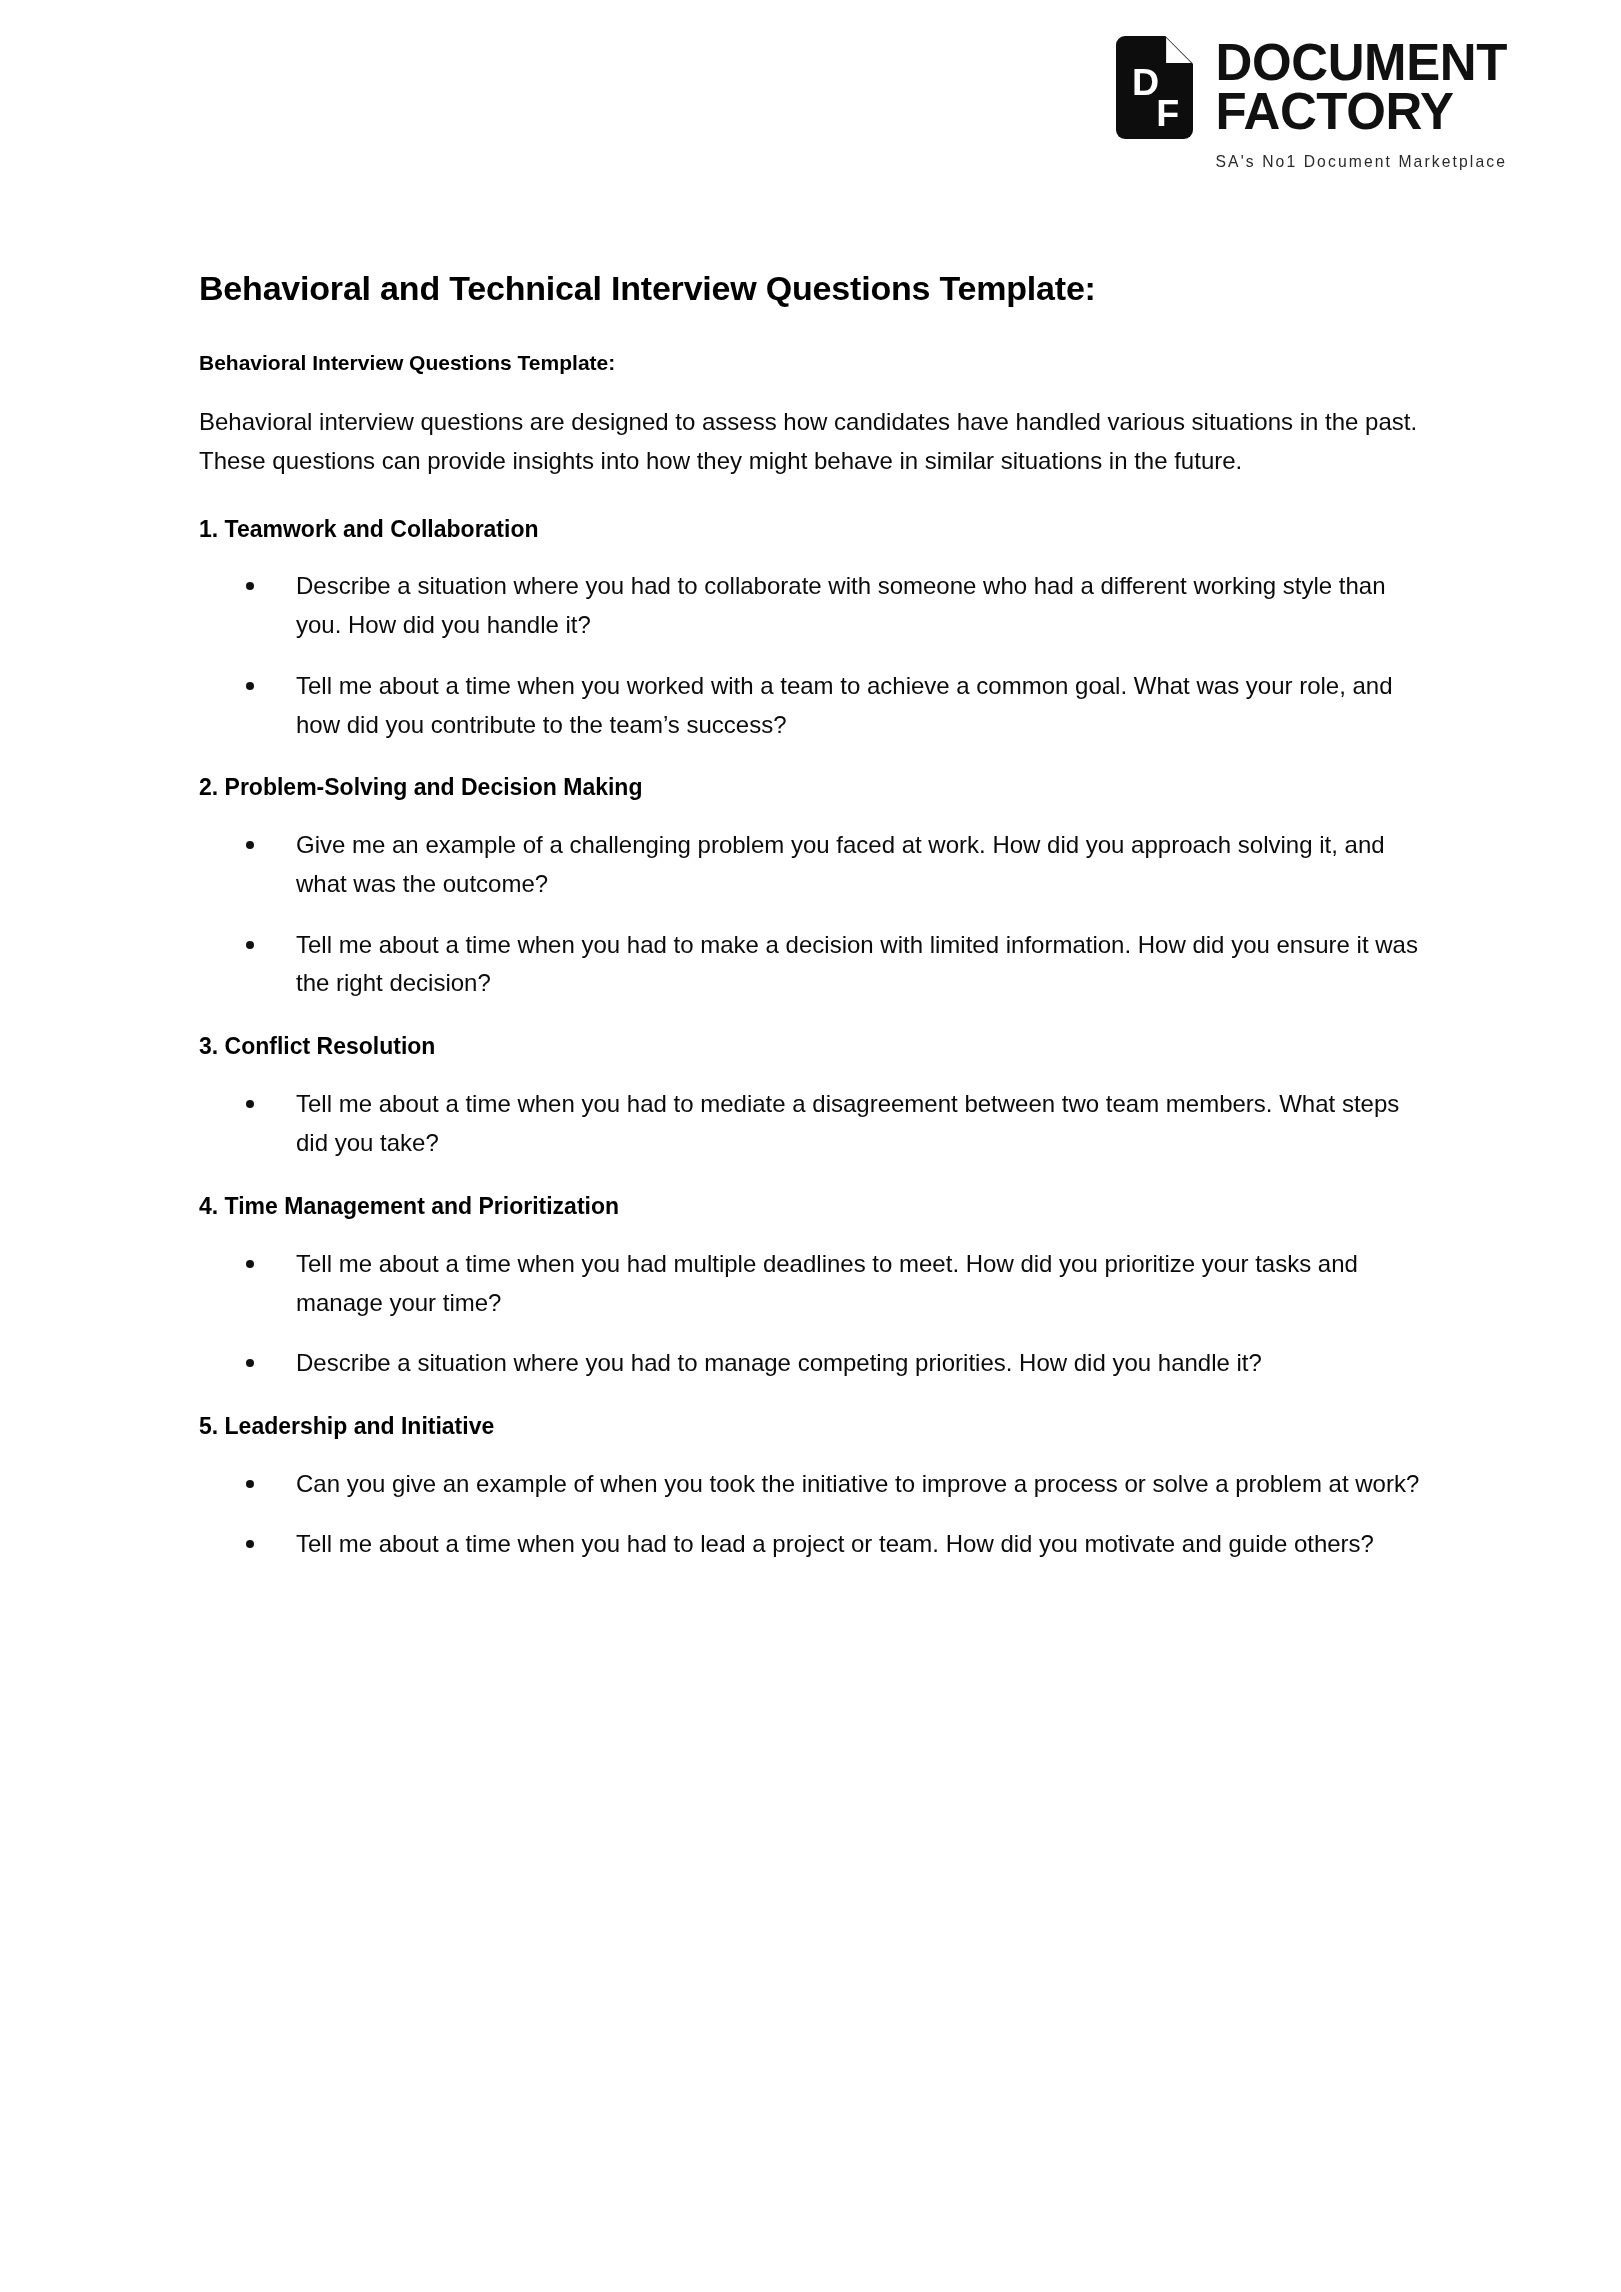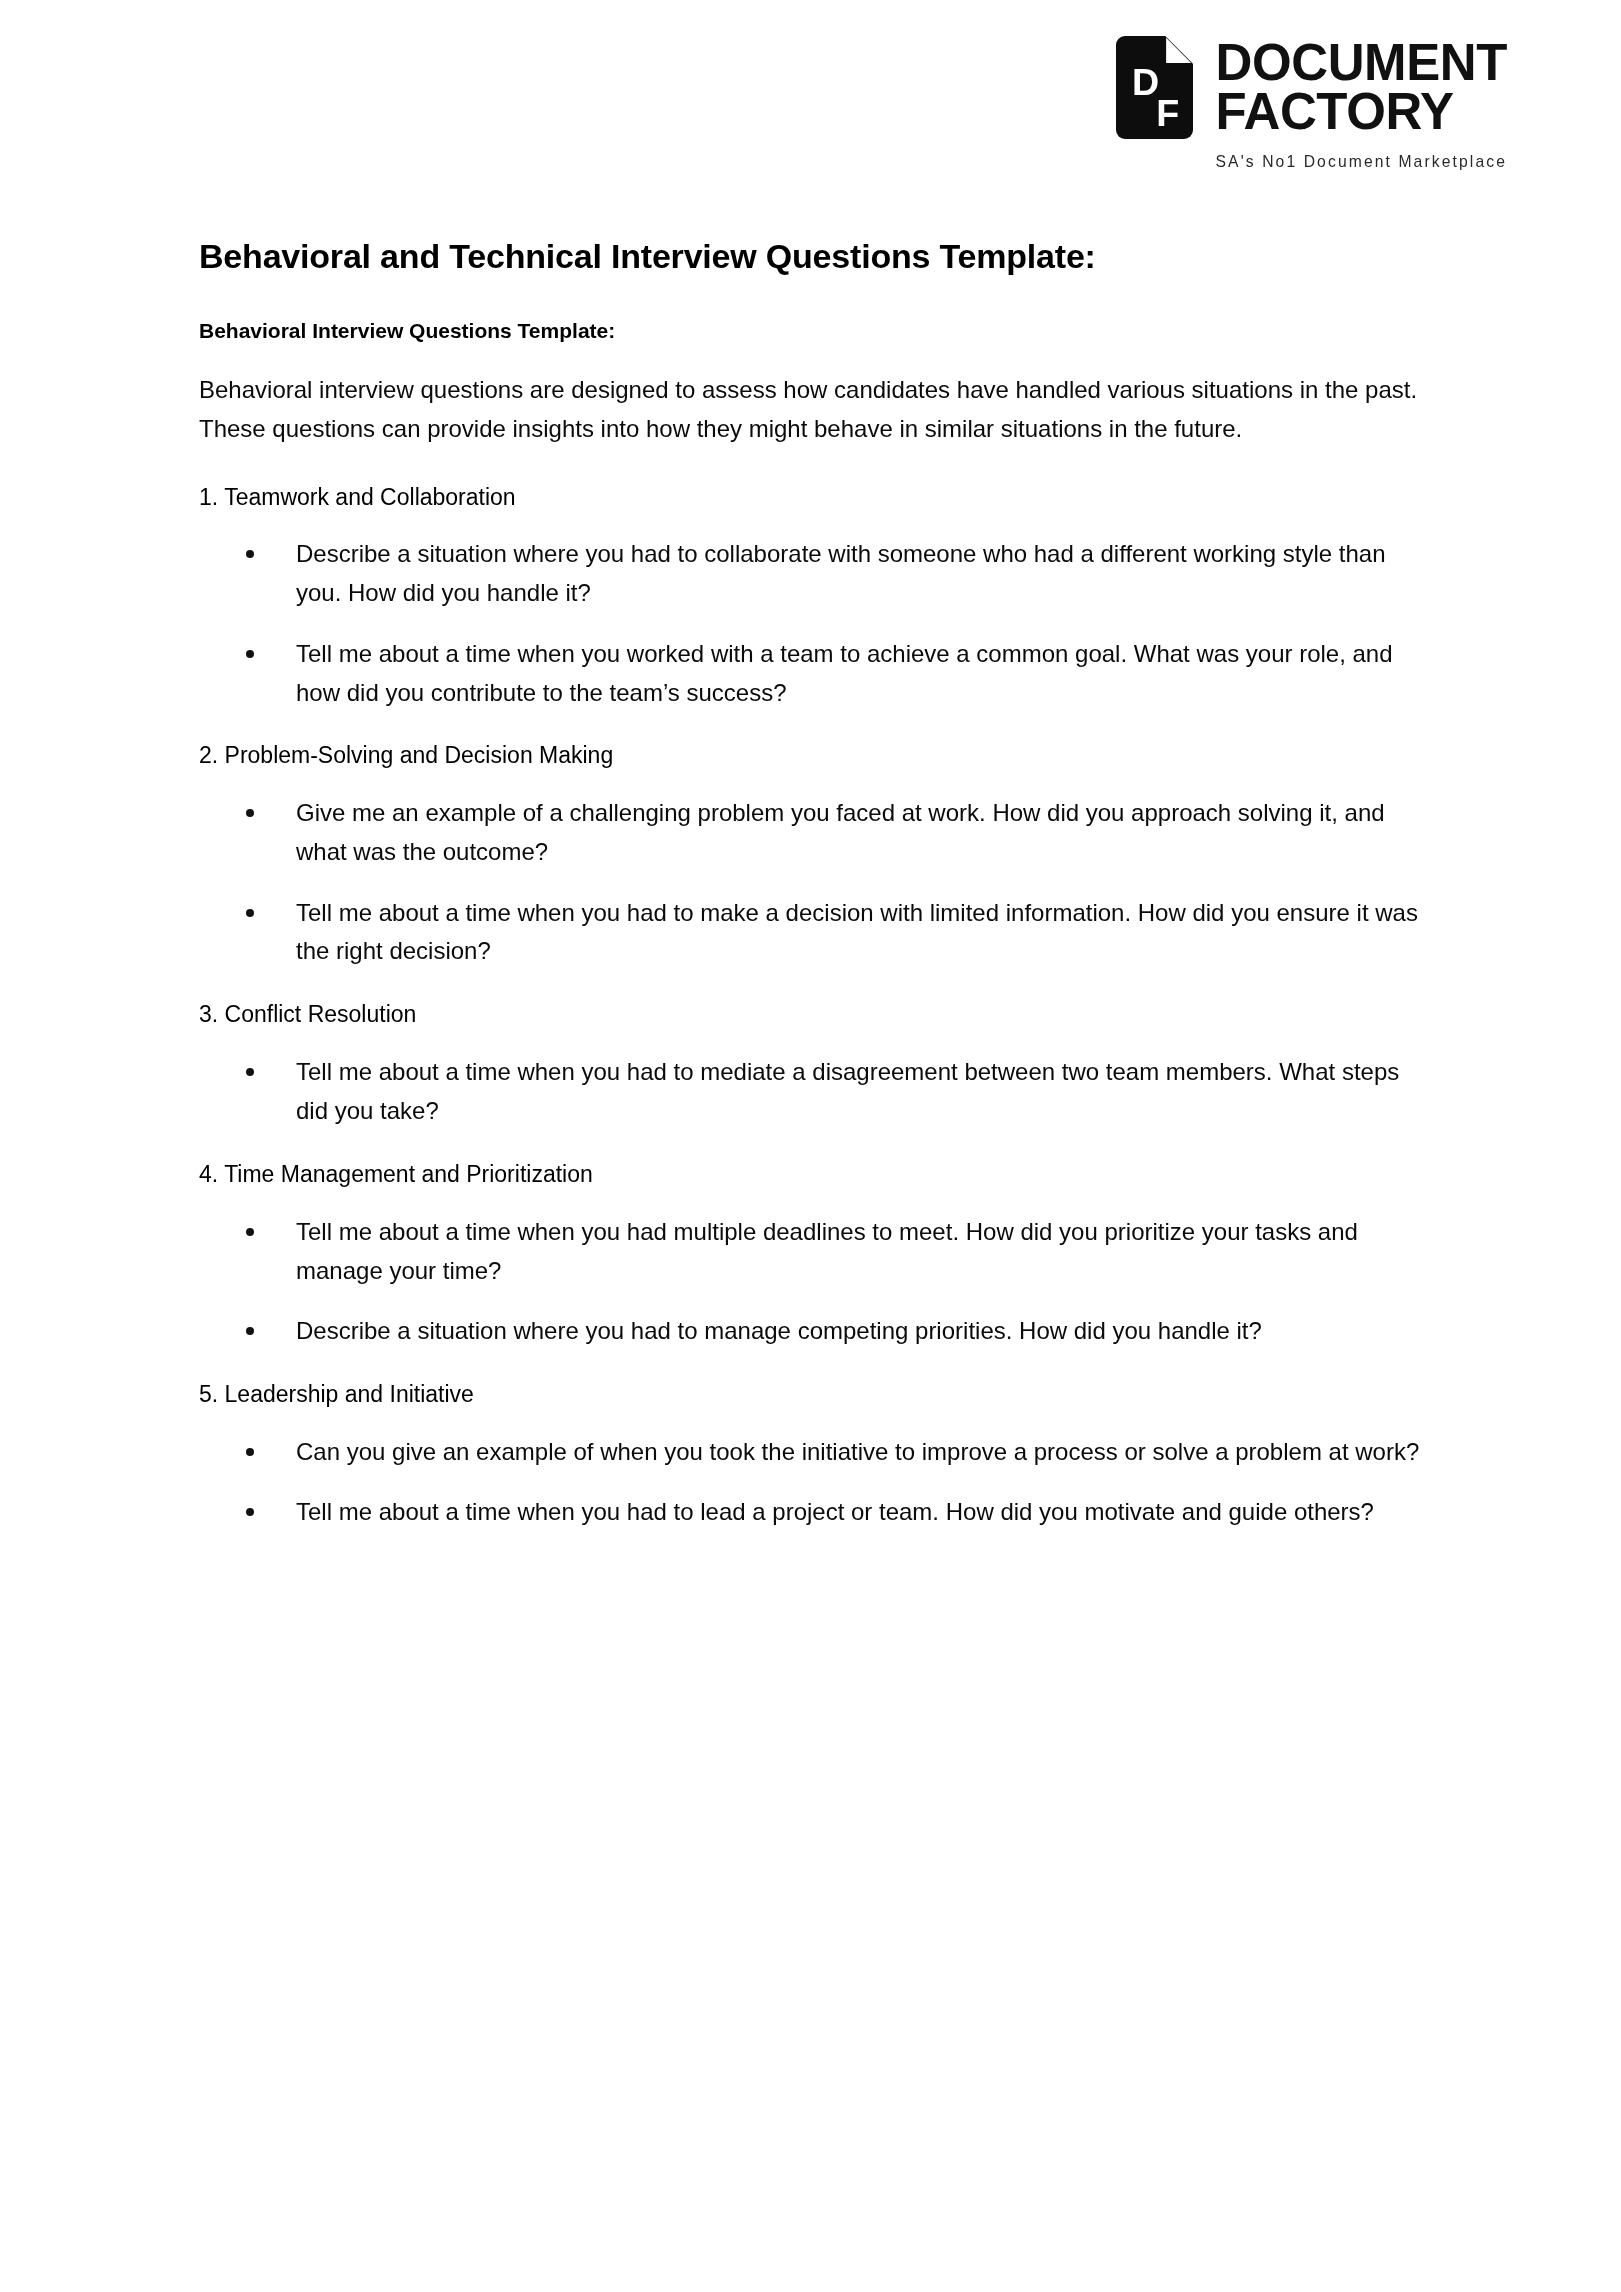--- a/index.html
+++ b/index.html
@@ -71,21 +71,21 @@
     letter-spacing: 2.1px;
     color: #2a2a2a;
     text-align: center;
     white-space: nowrap;
   }
 
   
   .doc {
     position: absolute;
     left: 199px;
-    top: 235px;
+    top: 267px;
     width: 1225px;
   }
 
   .doc-title {
     font-size: 34px;
     font-weight: bold;
     letter-spacing: -0.2px;
     line-height: 1.25;
     margin: 0 0 39px 0;
     color: #000;
@@ -102,21 +102,21 @@
   .body-para {
     font-size: 24px;
     font-weight: normal;
     line-height: 1.62;
     margin: 0 0 34px 0;
     color: #0b0b0b;
   }
 
   .numbered-heading {
     font-size: 23px;
-    font-weight: normal;
+    font-weight: bold;
     line-height: 1.3;
     margin: 0 0 23px 0;
     color: #000;
   }
 
   ul.bullets {
     list-style: none;
     margin: 0 0 29px 0;
     padding: 0;
   }

